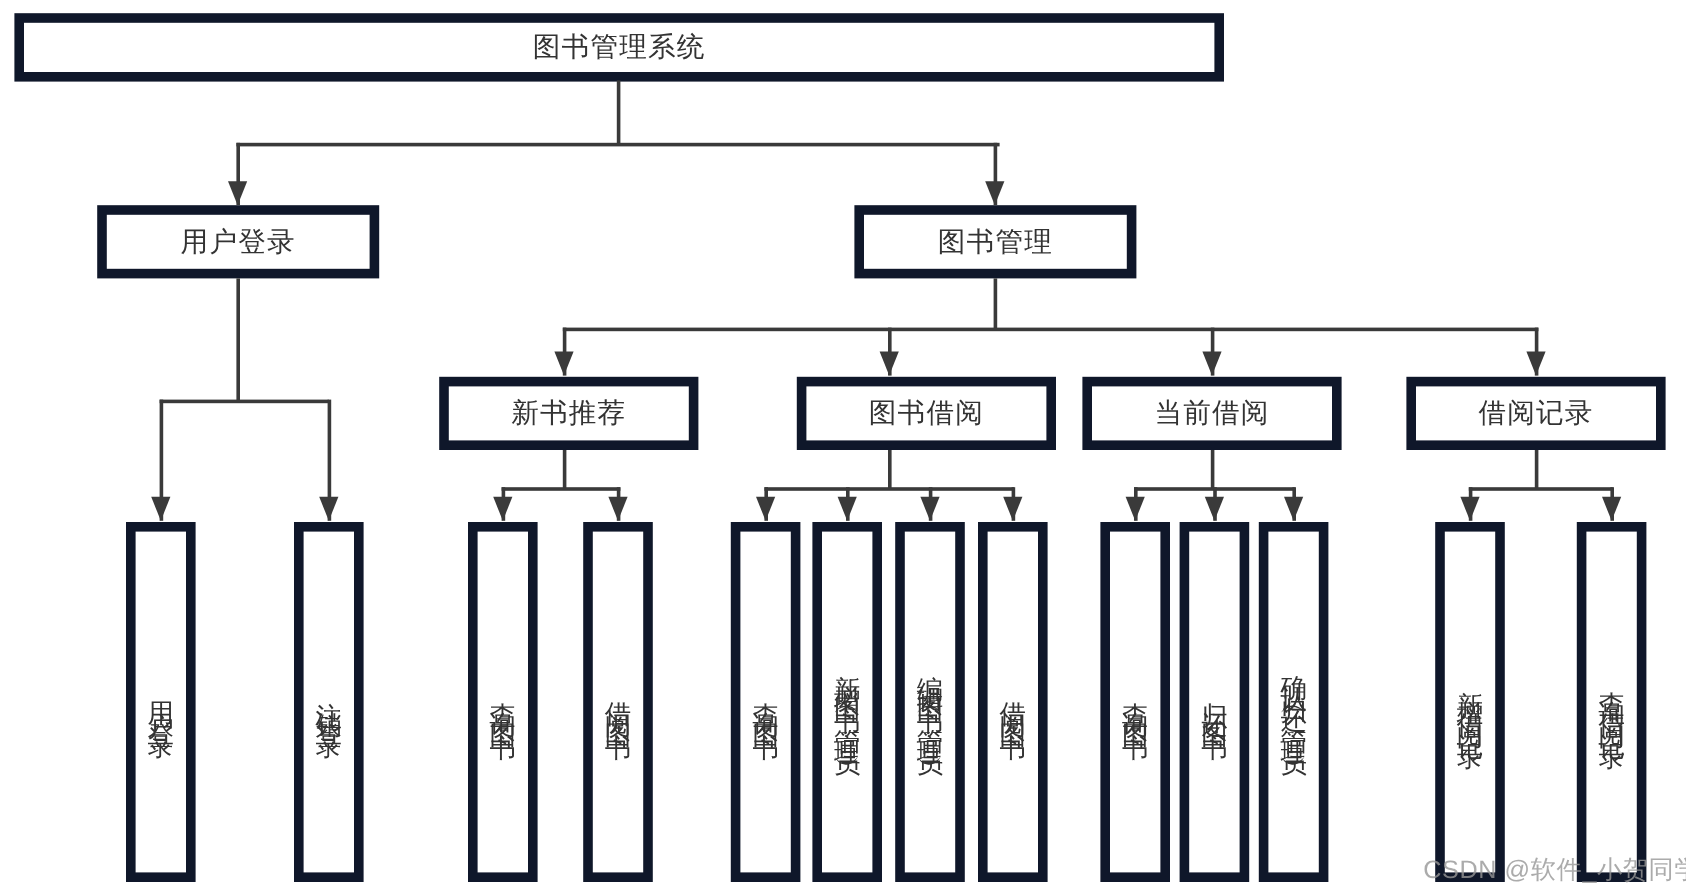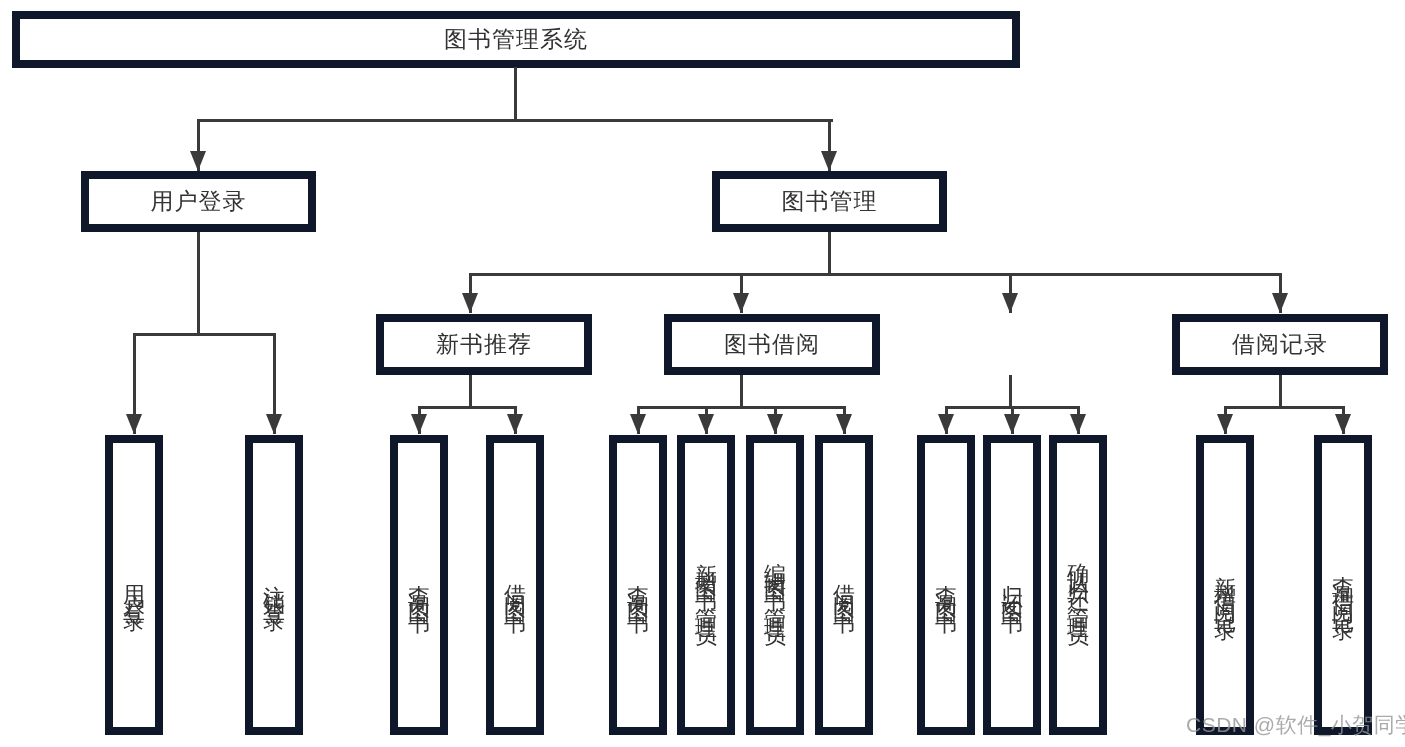--- a/index.html
+++ b/index.html
@@ -66,25 +66,28 @@
   <div class="hl" style="left:469px;top:273px;width:813px;"></div>
   <div class="vl" style="left:469px;top:273px;height:40px;"></div>
   <div class="vl" style="left:740px;top:273px;height:40px;"></div>
   <div class="vl" style="left:1009px;top:273px;height:40px;"></div>
   <div class="vl" style="left:1279px;top:273px;height:40px;"></div>
   <div class="ar" style="left:462px;top:293px;"></div>
   <div class="ar" style="left:733px;top:293px;"></div>
   <div class="ar" style="left:1002px;top:293px;"></div>
   <div class="ar" style="left:1272px;top:293px;"></div>
 
-  <div class="box lvl3" style="left:376px;font-family:Liberation Mono, monospace;">
+  <div class="box lvl3" style="left:366px;font-family:Liberation Mono, monospace;">
     <span class="hlabel">新书推荐</span>
   </div>
   <div class="box lvl3" style="left:664px;">
     <span class="hlabel">图书借阅</span>
+  </div>
+  <div class="box lvl3" style="left:902px;">
+    <span class="hlabel">当前借阅</span>
   </div>
   <div class="box lvl3" style="left:1172px;">
     <span class="hlabel">借阅记录</span>
   </div>
 
   <div class="vl" style="left:469px;top:375px;height:33px;"></div>
   <div class="hl" style="left:418px;top:406px;width:99px;"></div>
   <div class="vl" style="left:418px;top:406px;height:28px;"></div>
   <div class="vl" style="left:514px;top:406px;height:28px;"></div>
   <div class="ar" style="left:411px;top:414px;"></div>

